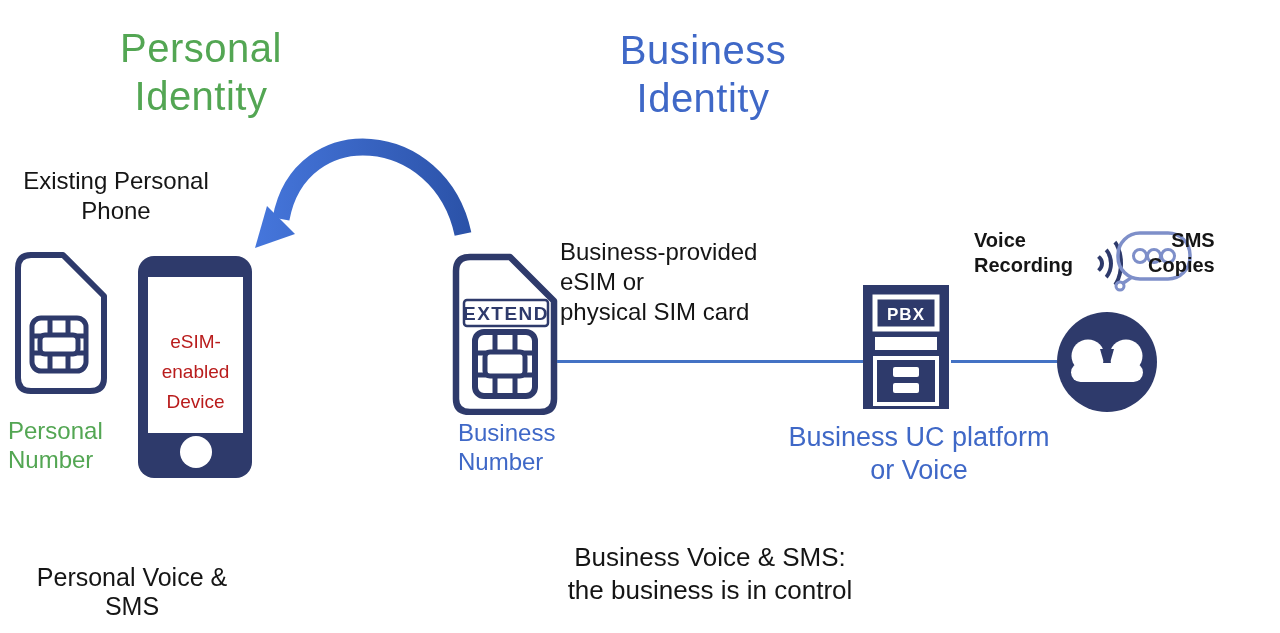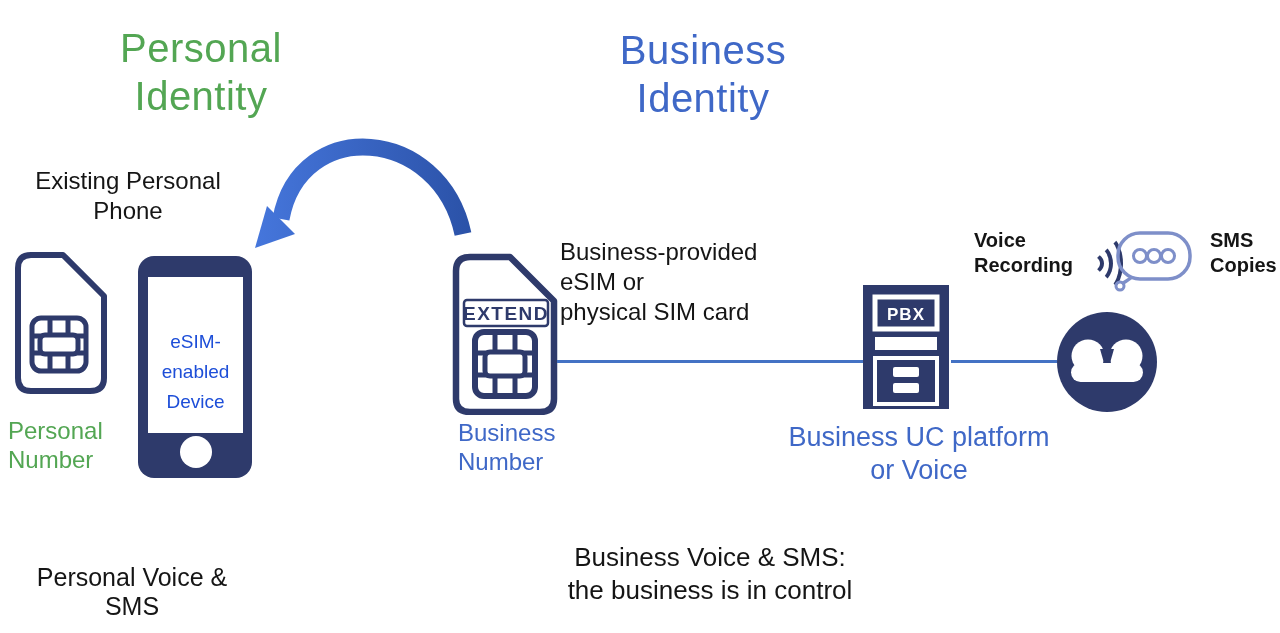--- a/index.html
+++ b/index.html
@@ -34,39 +34,39 @@
   .sw2{stroke-width:2.5;}.sw3{stroke-width:3;}.sw35{stroke-width:3.5;}
   .sw4{stroke-width:4;}.sw5{stroke-width:5;}.sw6{stroke-width:6;}.sw65{stroke-width:6.5;}
   .rj{stroke-linejoin:round;}
   .svg-navy-text{fill:var(--navy);font-family:"Liberation Sans",sans-serif;font-weight:700;font-size:19px;letter-spacing:1.5px;}
   .svg-white-text{fill:#fff;font-family:"Liberation Sans",sans-serif;font-weight:700;font-size:17px;letter-spacing:1px;}
 
   
   .conn{height:3px;background:var(--line_blue);}
 
   
-  .phone-screen-text{font-size:19px;line-height:30px;color:#1d4ed8;}
+  .phone-screen-text{font-size:19px;line-height:30px;color:#b91c1c;}
 
   
   .wave{position:absolute;border:4.5px solid transparent;border-right-color:var(--navy);border-radius:50%;}
   .wave1{width:24px;height:17px;left:-5px;top:21px;}
   .wave2{width:26px;height:33px;left:2px;top:13px;}
   .wave3{width:28px;height:51px;left:10px;top:4px;}
 </style>
 </head>
 <body>
 
 <div class="stage">
 
   <div class="abs heading h-green prel ctr" style="left:56px;top:24px;width:290px;">Personal
 Identity</div>
   <div class="abs heading h-blue prel ctr" style="left:558px;top:26px;width:290px;">Business
 Identity</div>
 
-  <div class="abs lbl24 prel ctr" style="left:17px;top:166px;width:222px;">Existing Personal
+  <div class="abs lbl24 prel ctr" style="left:5px;top:166px;width:222px;">Existing Personal
 Phone</div>
 
   <svg class="abs" style="left:230px;top:126px;" width="260" height="140" viewBox="0 0 260 140">
     <defs>
       <linearGradient id="arrowGrad" gradientUnits="userSpaceOnUse" x1="20" y1="0" x2="240" y2="0">
         <stop offset="0" style="stop-color:var(--arrow_light)"></stop>
         <stop offset="1" style="stop-color:var(--arrow_dark)"></stop>
       </linearGradient>
     </defs>
     <path d="M 233 108 C 210 0 70 -10 51 93" fill="none" stroke="url(#arrowGrad)" stroke-width="17"></path>
@@ -155,20 +155,20 @@
 
   <svg class="abs" style="left:1110px;top:227px;" width="85" height="66" viewBox="0 0 85 66">
     <rect class="s-bubble sw35" x="8" y="6" width="72" height="46" rx="22"></rect>
     <circle class="s-bubble sw3" cx="30" cy="29" r="6.5"></circle>
     <circle class="s-bubble sw3" cx="44" cy="29" r="6.5"></circle>
     <circle class="s-bubble sw3" cx="58" cy="29" r="6.5"></circle>
     <path class="s-bubble sw35" d="M 22 50 C 17 54 14 55 12 57"></path>
     <circle class="s-bubble sw3" cx="10" cy="59" r="4"></circle>
   </svg>
 
-  <div class="abs small-b prel" style="left:1210px;top:228px;">SMS
+  <div class="abs small-b prel" style="left:1148px;top:228px;text-align:right;">SMS
 Copies</div>
 
   <div class="abs ctr" style="left:12px;top:563px;width:240px;font-size:25px;">Personal Voice &amp; SMS</div>
   <div class="abs bottom-t prel ctr" style="left:530px;top:541px;width:360px;">Business Voice &amp; SMS:
 the business is in control</div>
 
 </div>
 
 </body></html>

